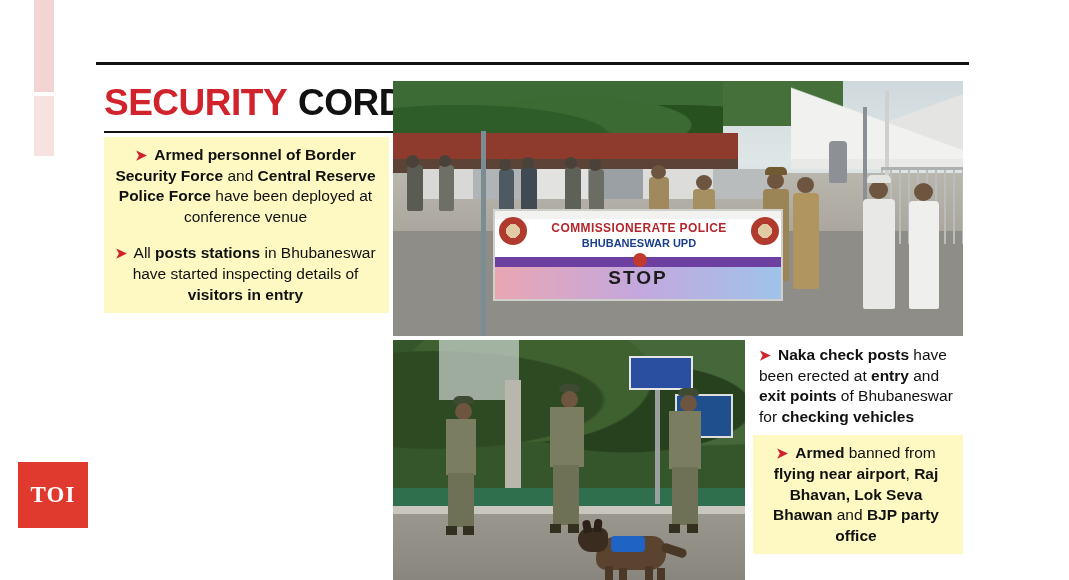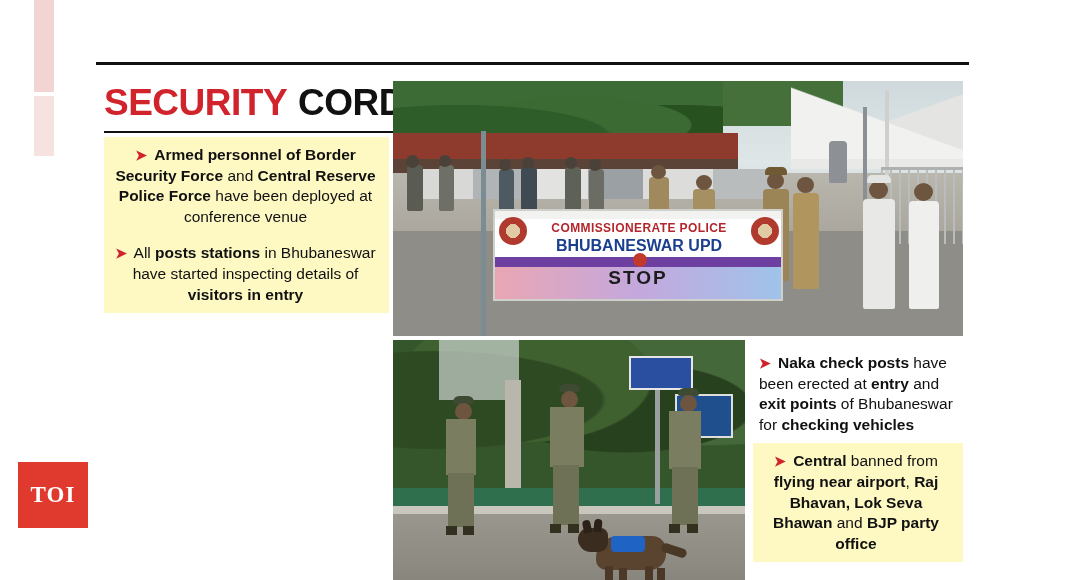--- a/index.html
+++ b/index.html
@@ -101,21 +101,21 @@
     color: #d0232b;
     font-weight: bold;
     font-size: 14px;
     margin-right: 3px;
   }
   b { font-weight: bold; }
 
   
   .right-col {
     position: absolute;
-    left: 655px; top: 280px;
+    left: 655px; top: 272px;
     width: 212px;
   }
   .right-col .bullet-block { font-size: 15.5px; }
 
   
   .photo-top {
     position: absolute;
     left: 297px; top: 16px;
     width: 570px; height: 255px;
     overflow: hidden;
@@ -180,21 +180,21 @@
     border: 2px solid #cfcfcb;
     box-sizing: border-box;
   }
   .p1-bartext1 {
     position: absolute; left: 118px; top: 140px; width: 256px;
     text-align: center; color: #b4262c; font-weight: bold; font-size: 12px;
     font-family: "Liberation Sans", sans-serif; letter-spacing: .4px;
   }
   .p1-bartext2 {
     position: absolute; left: 118px; top: 156px; width: 256px;
-    text-align: center; color: #1b3f8f; font-weight: bold; font-size: 16px;
+    text-align: center; color: #1b3f8f; font-weight: bold; font-size: 11px;
   }
   .p1-emblem-l, .p1-emblem-r {
     position: absolute; top: 136px; width: 28px; height: 28px; border-radius: 50%;
     background: radial-gradient(#e0cba5 35%, #b03a2e 36%);
   }
   .p1-emblem-l { left: 106px; }
   .p1-emblem-r { left: 358px; }
   .p1-stopband {
     position: absolute; left: 102px; top: 186px; width: 286px; height: 32px;
     background: linear-gradient(90deg,#e9a6b3,#c4a8dd,#9fc3ea);
@@ -285,21 +285,21 @@
   </div>
   <div class="headline-rule"></div>
 
   <div class="left-col">
     <div class="bullet-block tint"><span class="arrow">➤</span> <b>Armed personnel of Border Security Force</b> and <b>Central Reserve Police Force</b> have been deployed at conference venue</div>
     <div class="bullet-block tint"><span class="arrow">➤</span> All <b>posts stations</b> in Bhubaneswar have started inspecting details of <b>visitors in entry</b></div>
   </div>
 
   <div class="right-col">
     <div class="bullet-block plain"><span class="arrow">➤</span> <b>Naka check posts</b> have been erected at <b>entry</b> and <b>exit points</b> of Bhubaneswar for <b>checking vehicles</b></div>
-    <div class="bullet-block tint"><span class="arrow">➤</span> <b>Central</b> banned from <b>flying near airport</b>, <b>Raj Bhavan, Lok Seva Bhawan</b> and <b>BJP party office</b></div>
+    <div class="bullet-block tint"><span class="arrow">➤</span> <b>Armed</b> banned from <b>flying near airport</b>, <b>Raj Bhavan, Lok Seva Bhawan</b> and <b>BJP party office</b></div>
   </div>
 
   <div class="photo-top">
     <div class="p1-sky"></div>
     <div class="p1-trees"></div>
     <div class="p1-treesr"></div>
     <div class="p1-wallred"></div>
     <div class="p1-wallred2"></div>
     <div class="p1-ground"></div>
     <div class="p1-road"></div>

